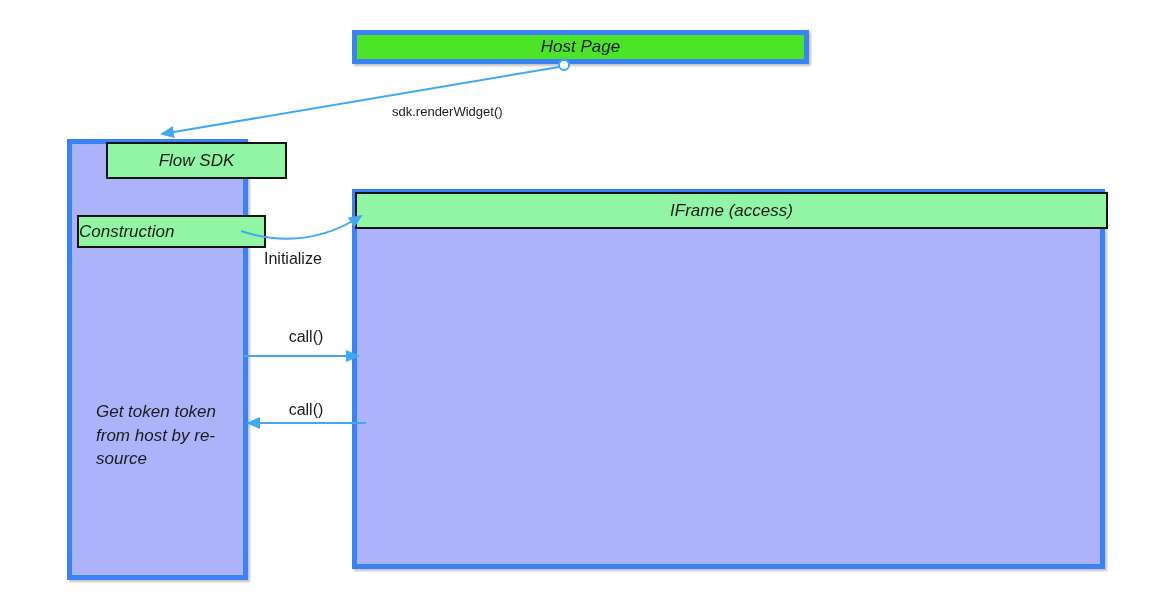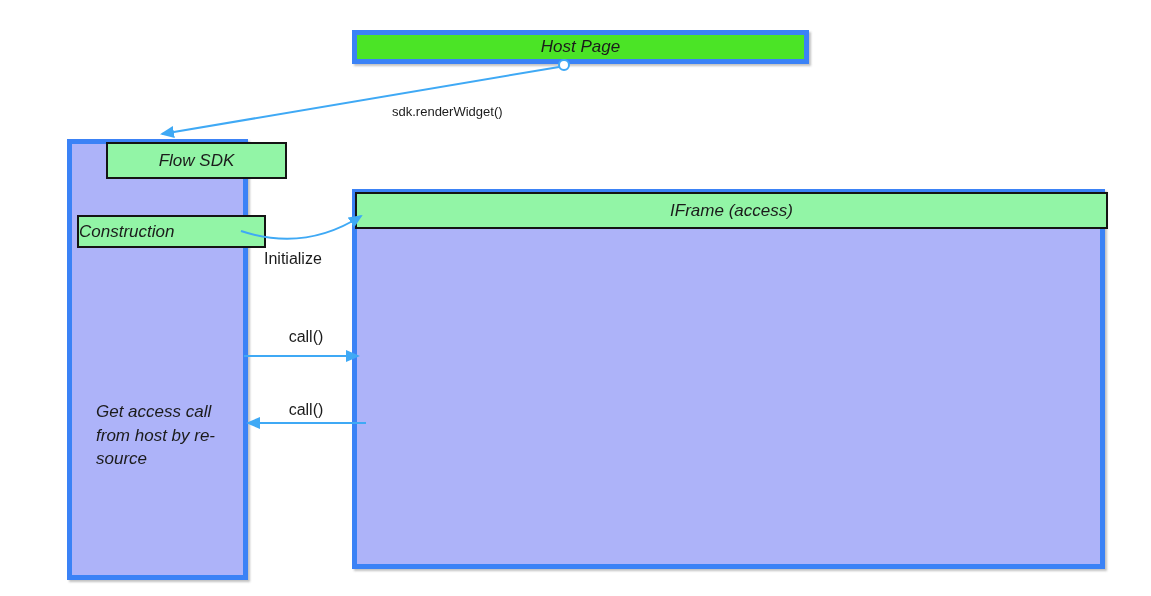--- a/index.html
+++ b/index.html
@@ -104,21 +104,21 @@
     <span>Host Page</span>
   </div>
 
   <div class="box flow-sdk">
     <div class="flow-sdk-header">
       <span>Flow SDK</span>
     </div>
     <div class="construction">
       <span>Construction</span>
     </div>
-    <div class="sdk-note">Get access call
+    <div class="sdk-note">Get token token
 from host by re-
 source</div>
   </div>
 
   <div class="box iframe-box">
     <div class="iframe-header">
       <span>IFrame (access)</span>
     </div>
   </div>
 

